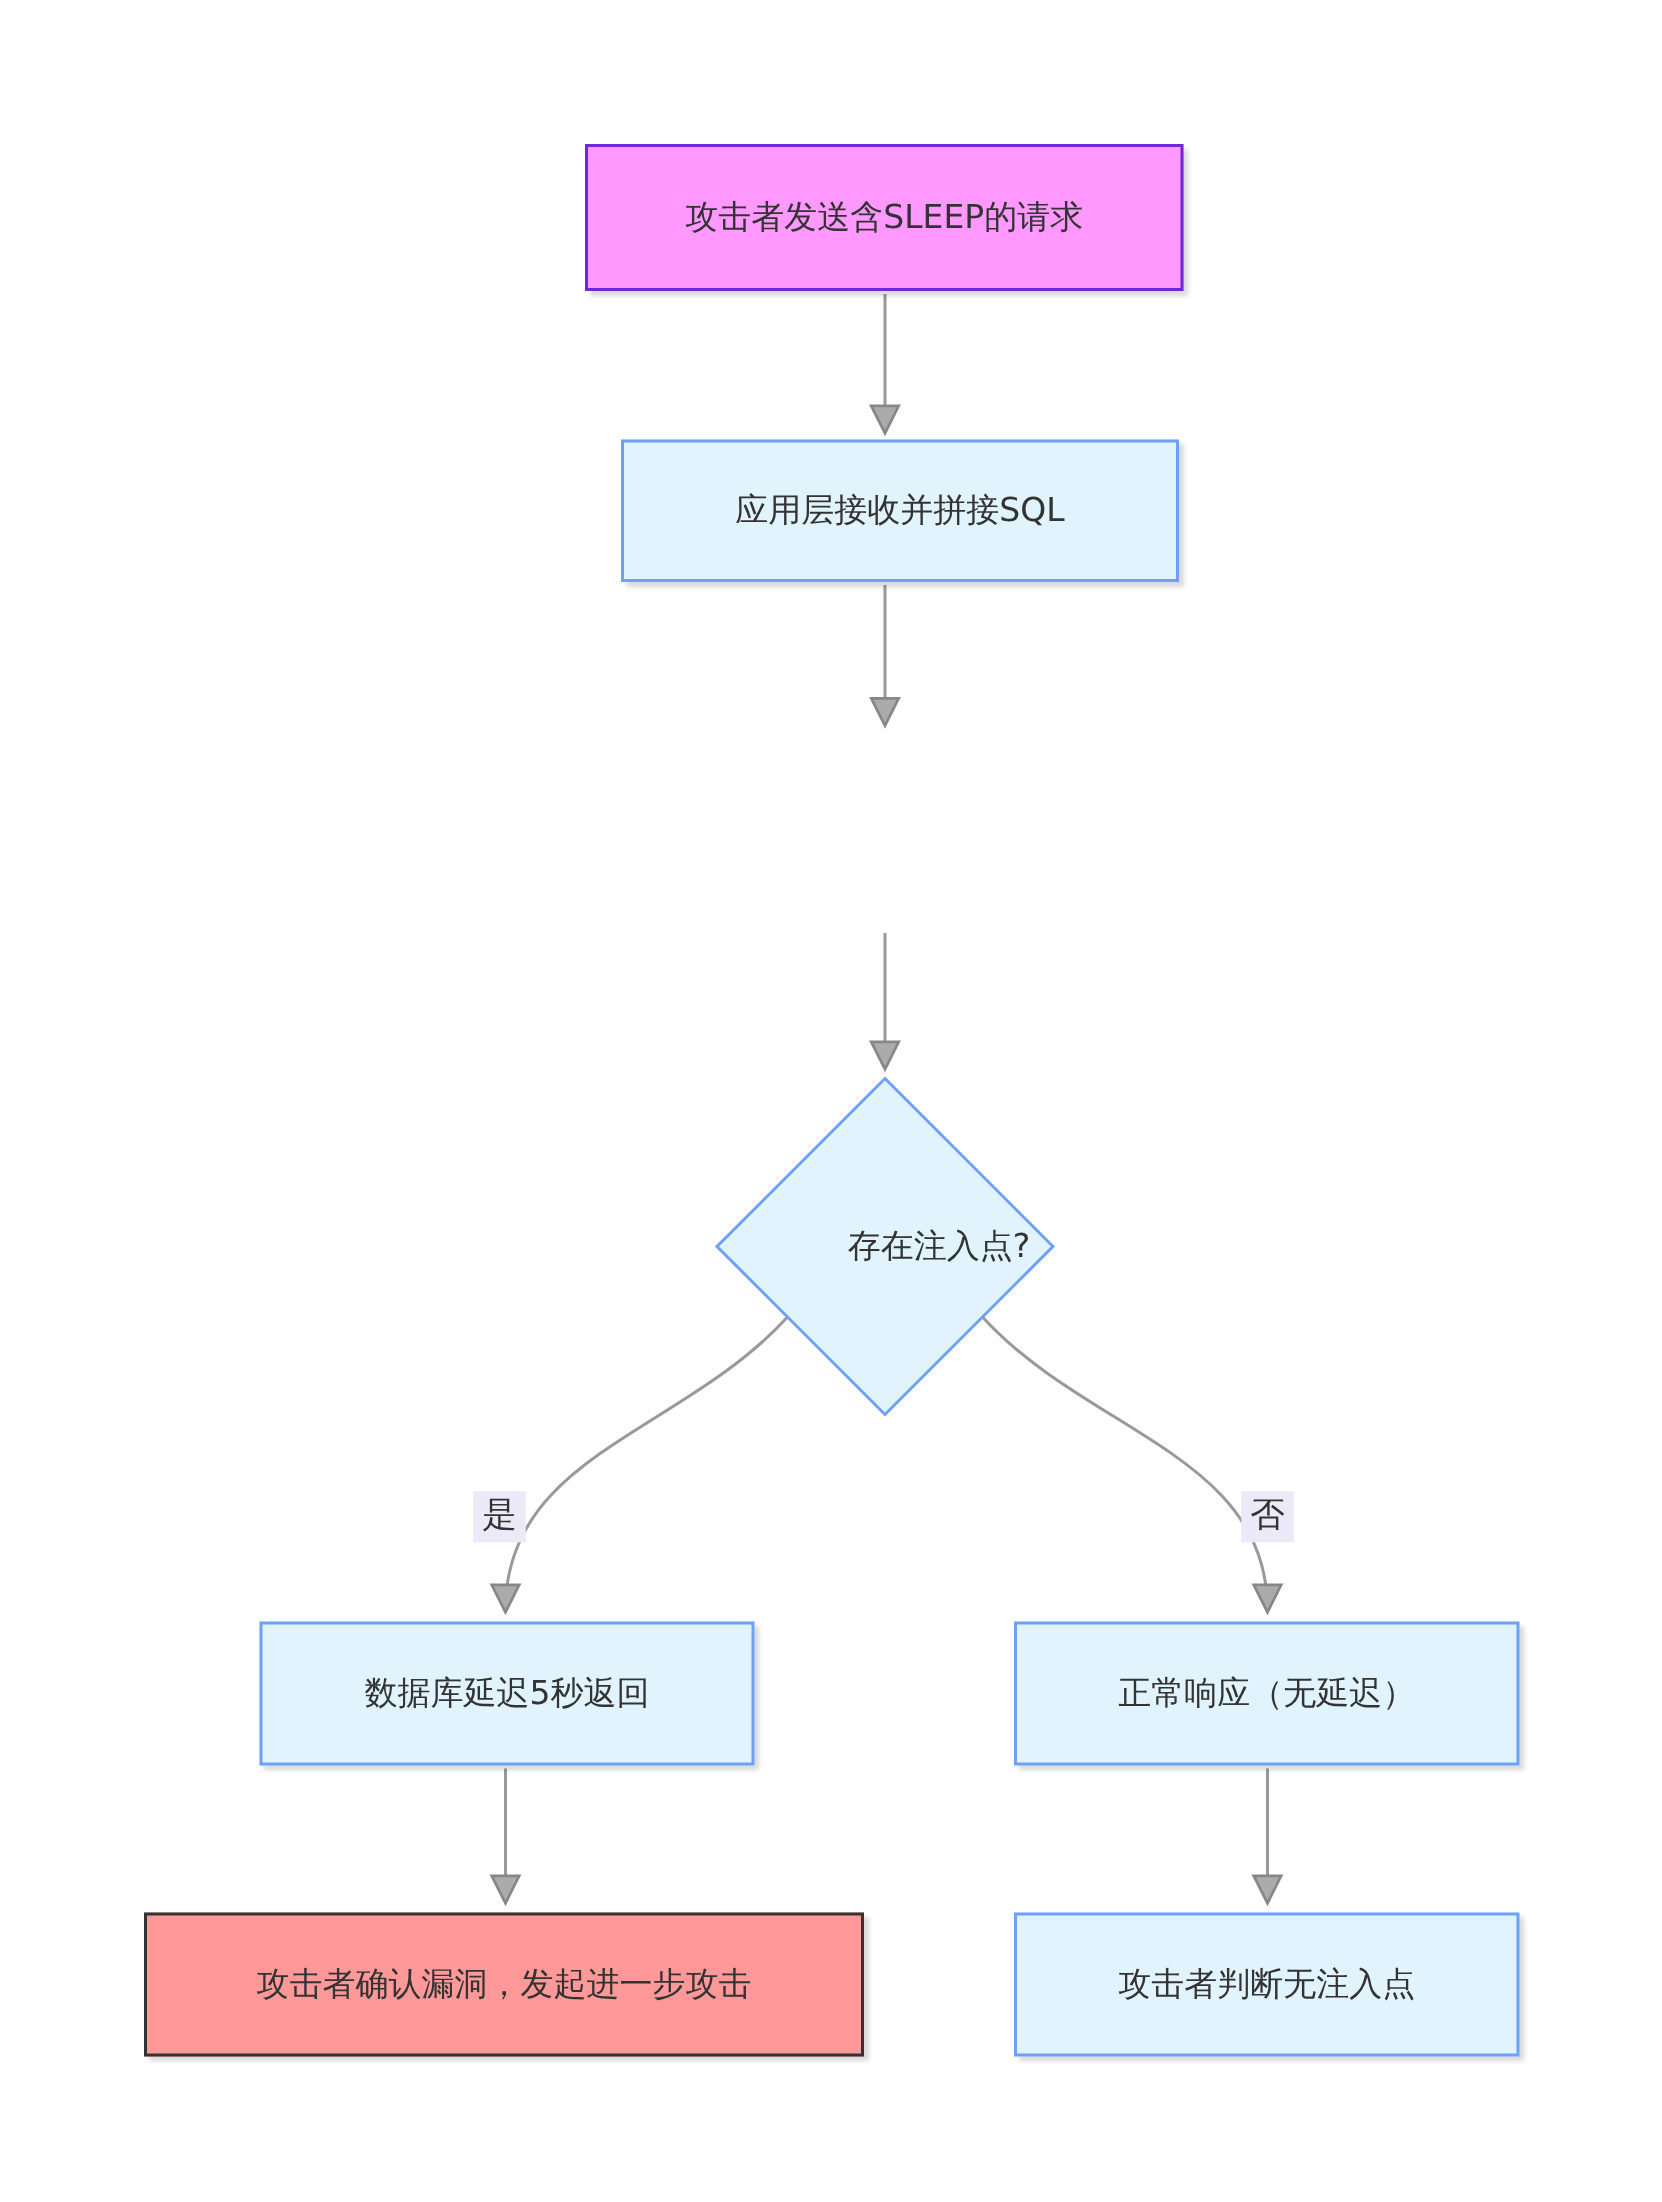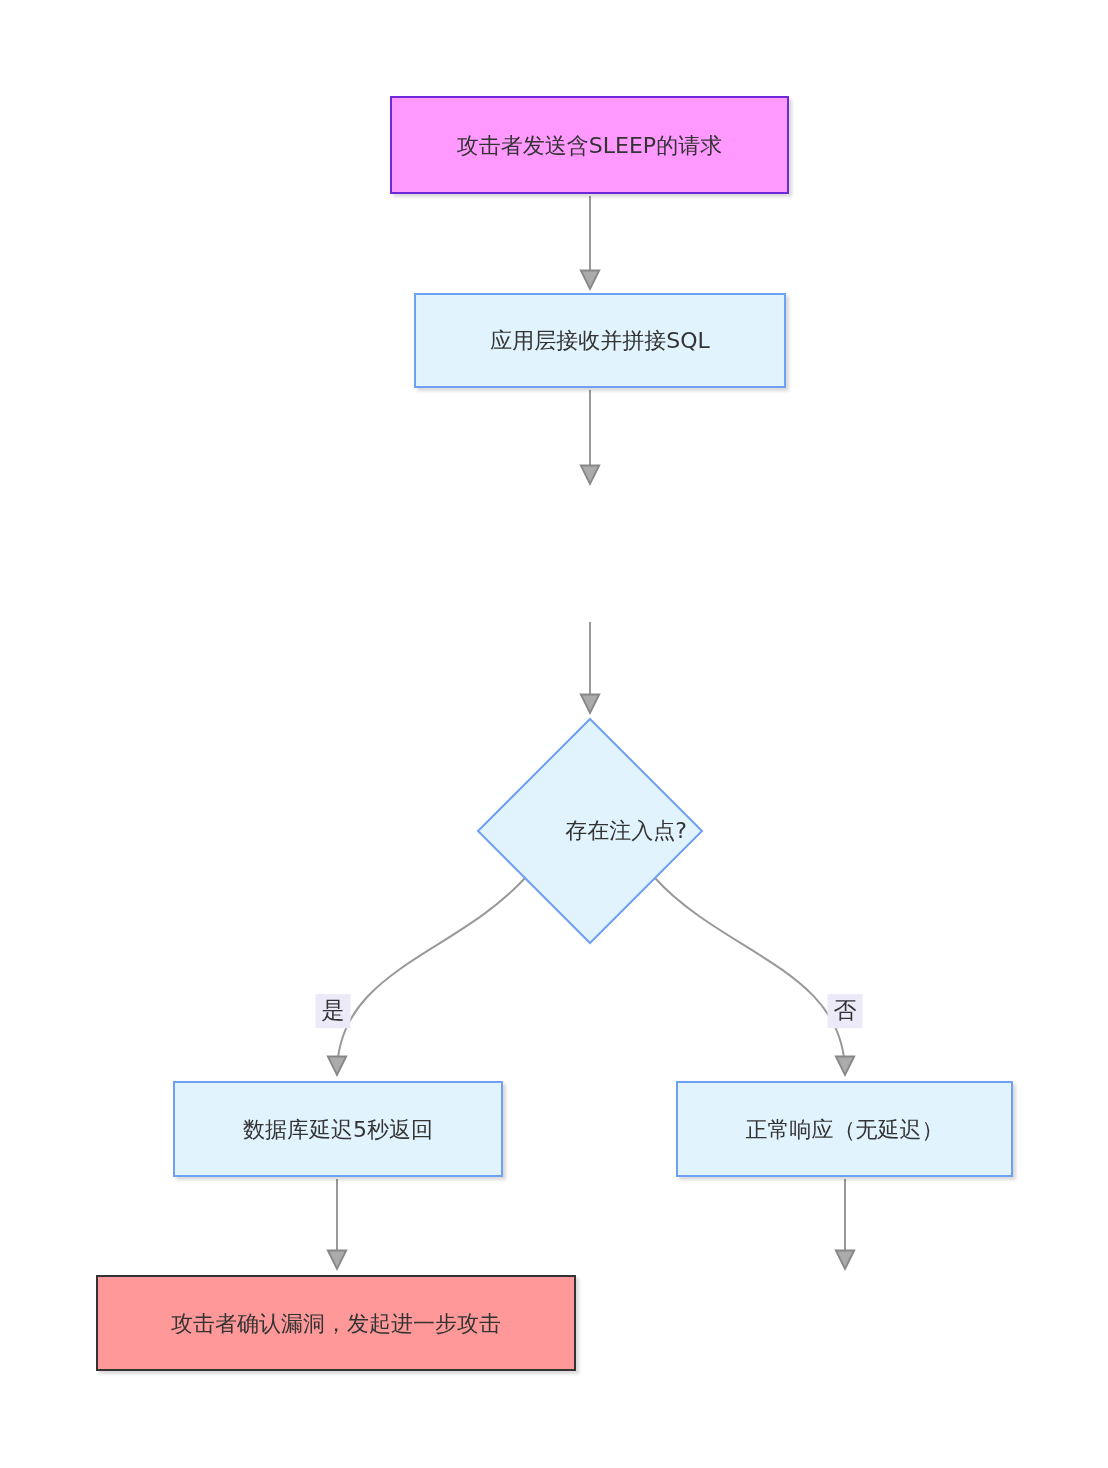--- a/index.html
+++ b/index.html
@@ -124,14 +124,15 @@
   <div class="edge-label edge-label--yes">是</div>
 
   <div class="edge-label edge-label--no">否</div>
 
   <div class="node node--process node--db-delay">数据库延迟5秒返回</div>
 
   <div class="node node--danger node--confirm-attack">攻击者确认漏洞，发起进一步攻击</div>
 
   <div class="node node--process node--normal-response">正常响应（无延迟）</div>
 
+  <div class="node node--process node--no-injection">攻击者判断无注入点</div>
 
 </div>
 
 </body></html>

